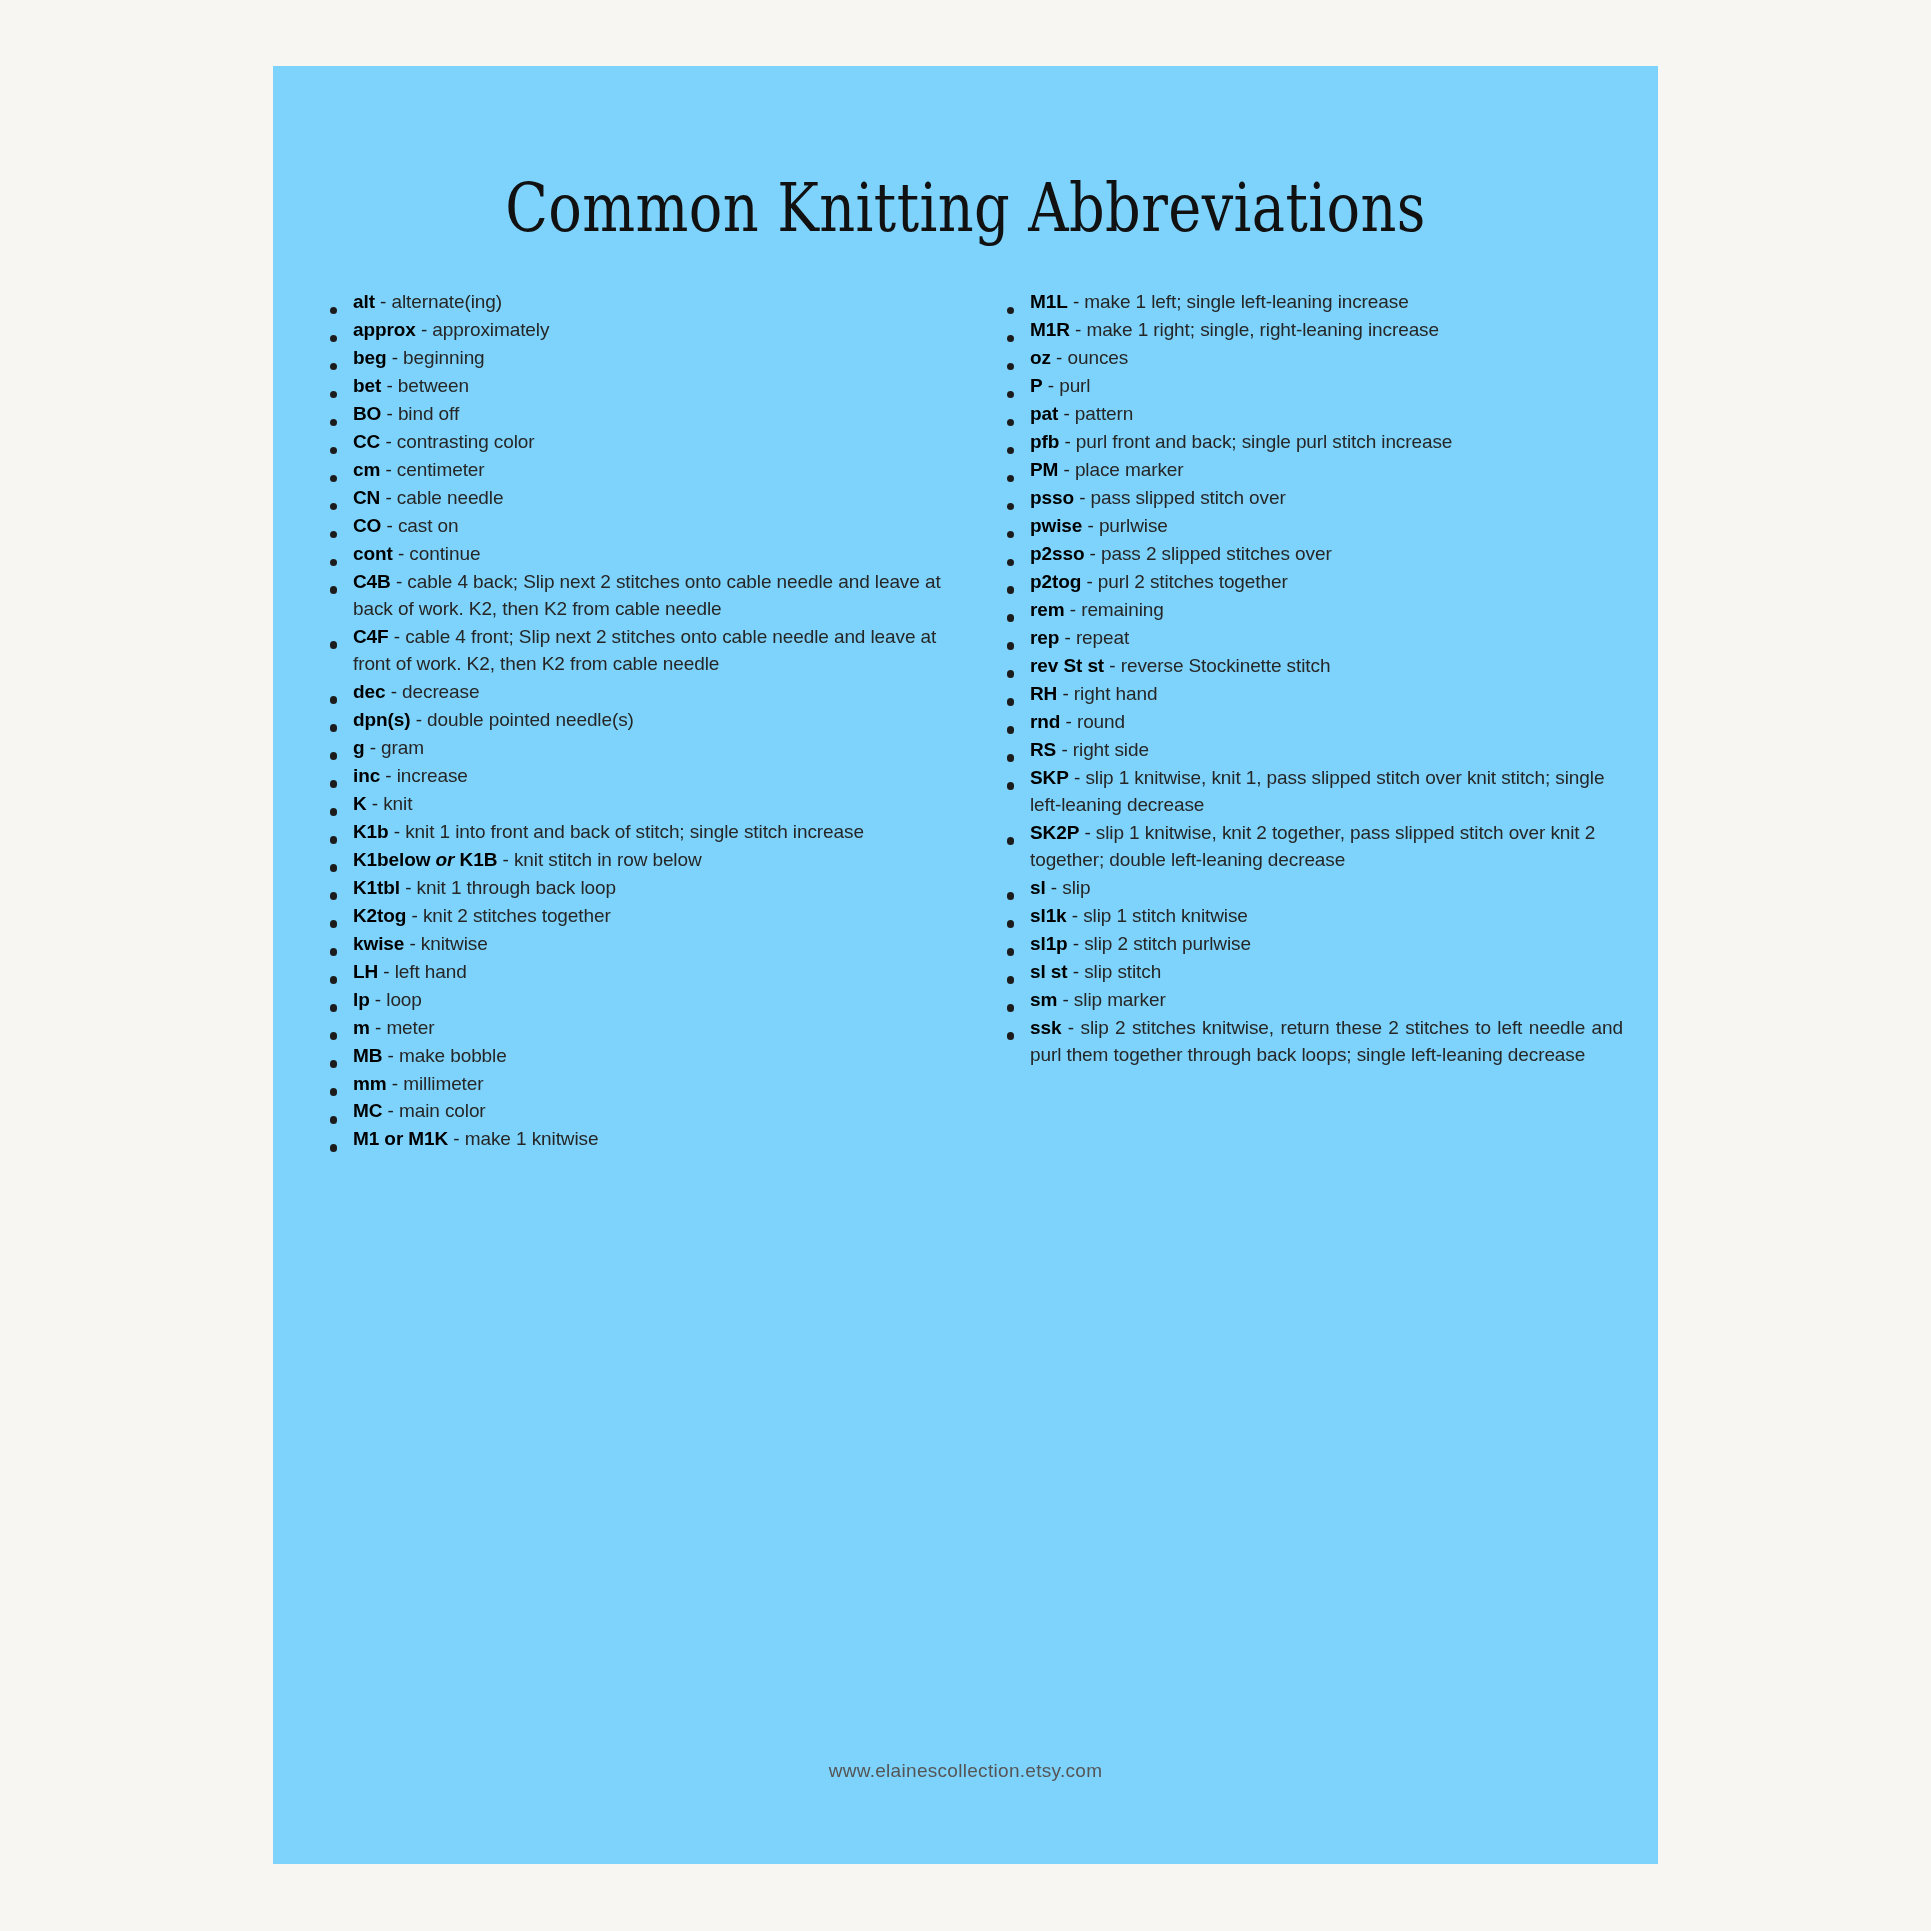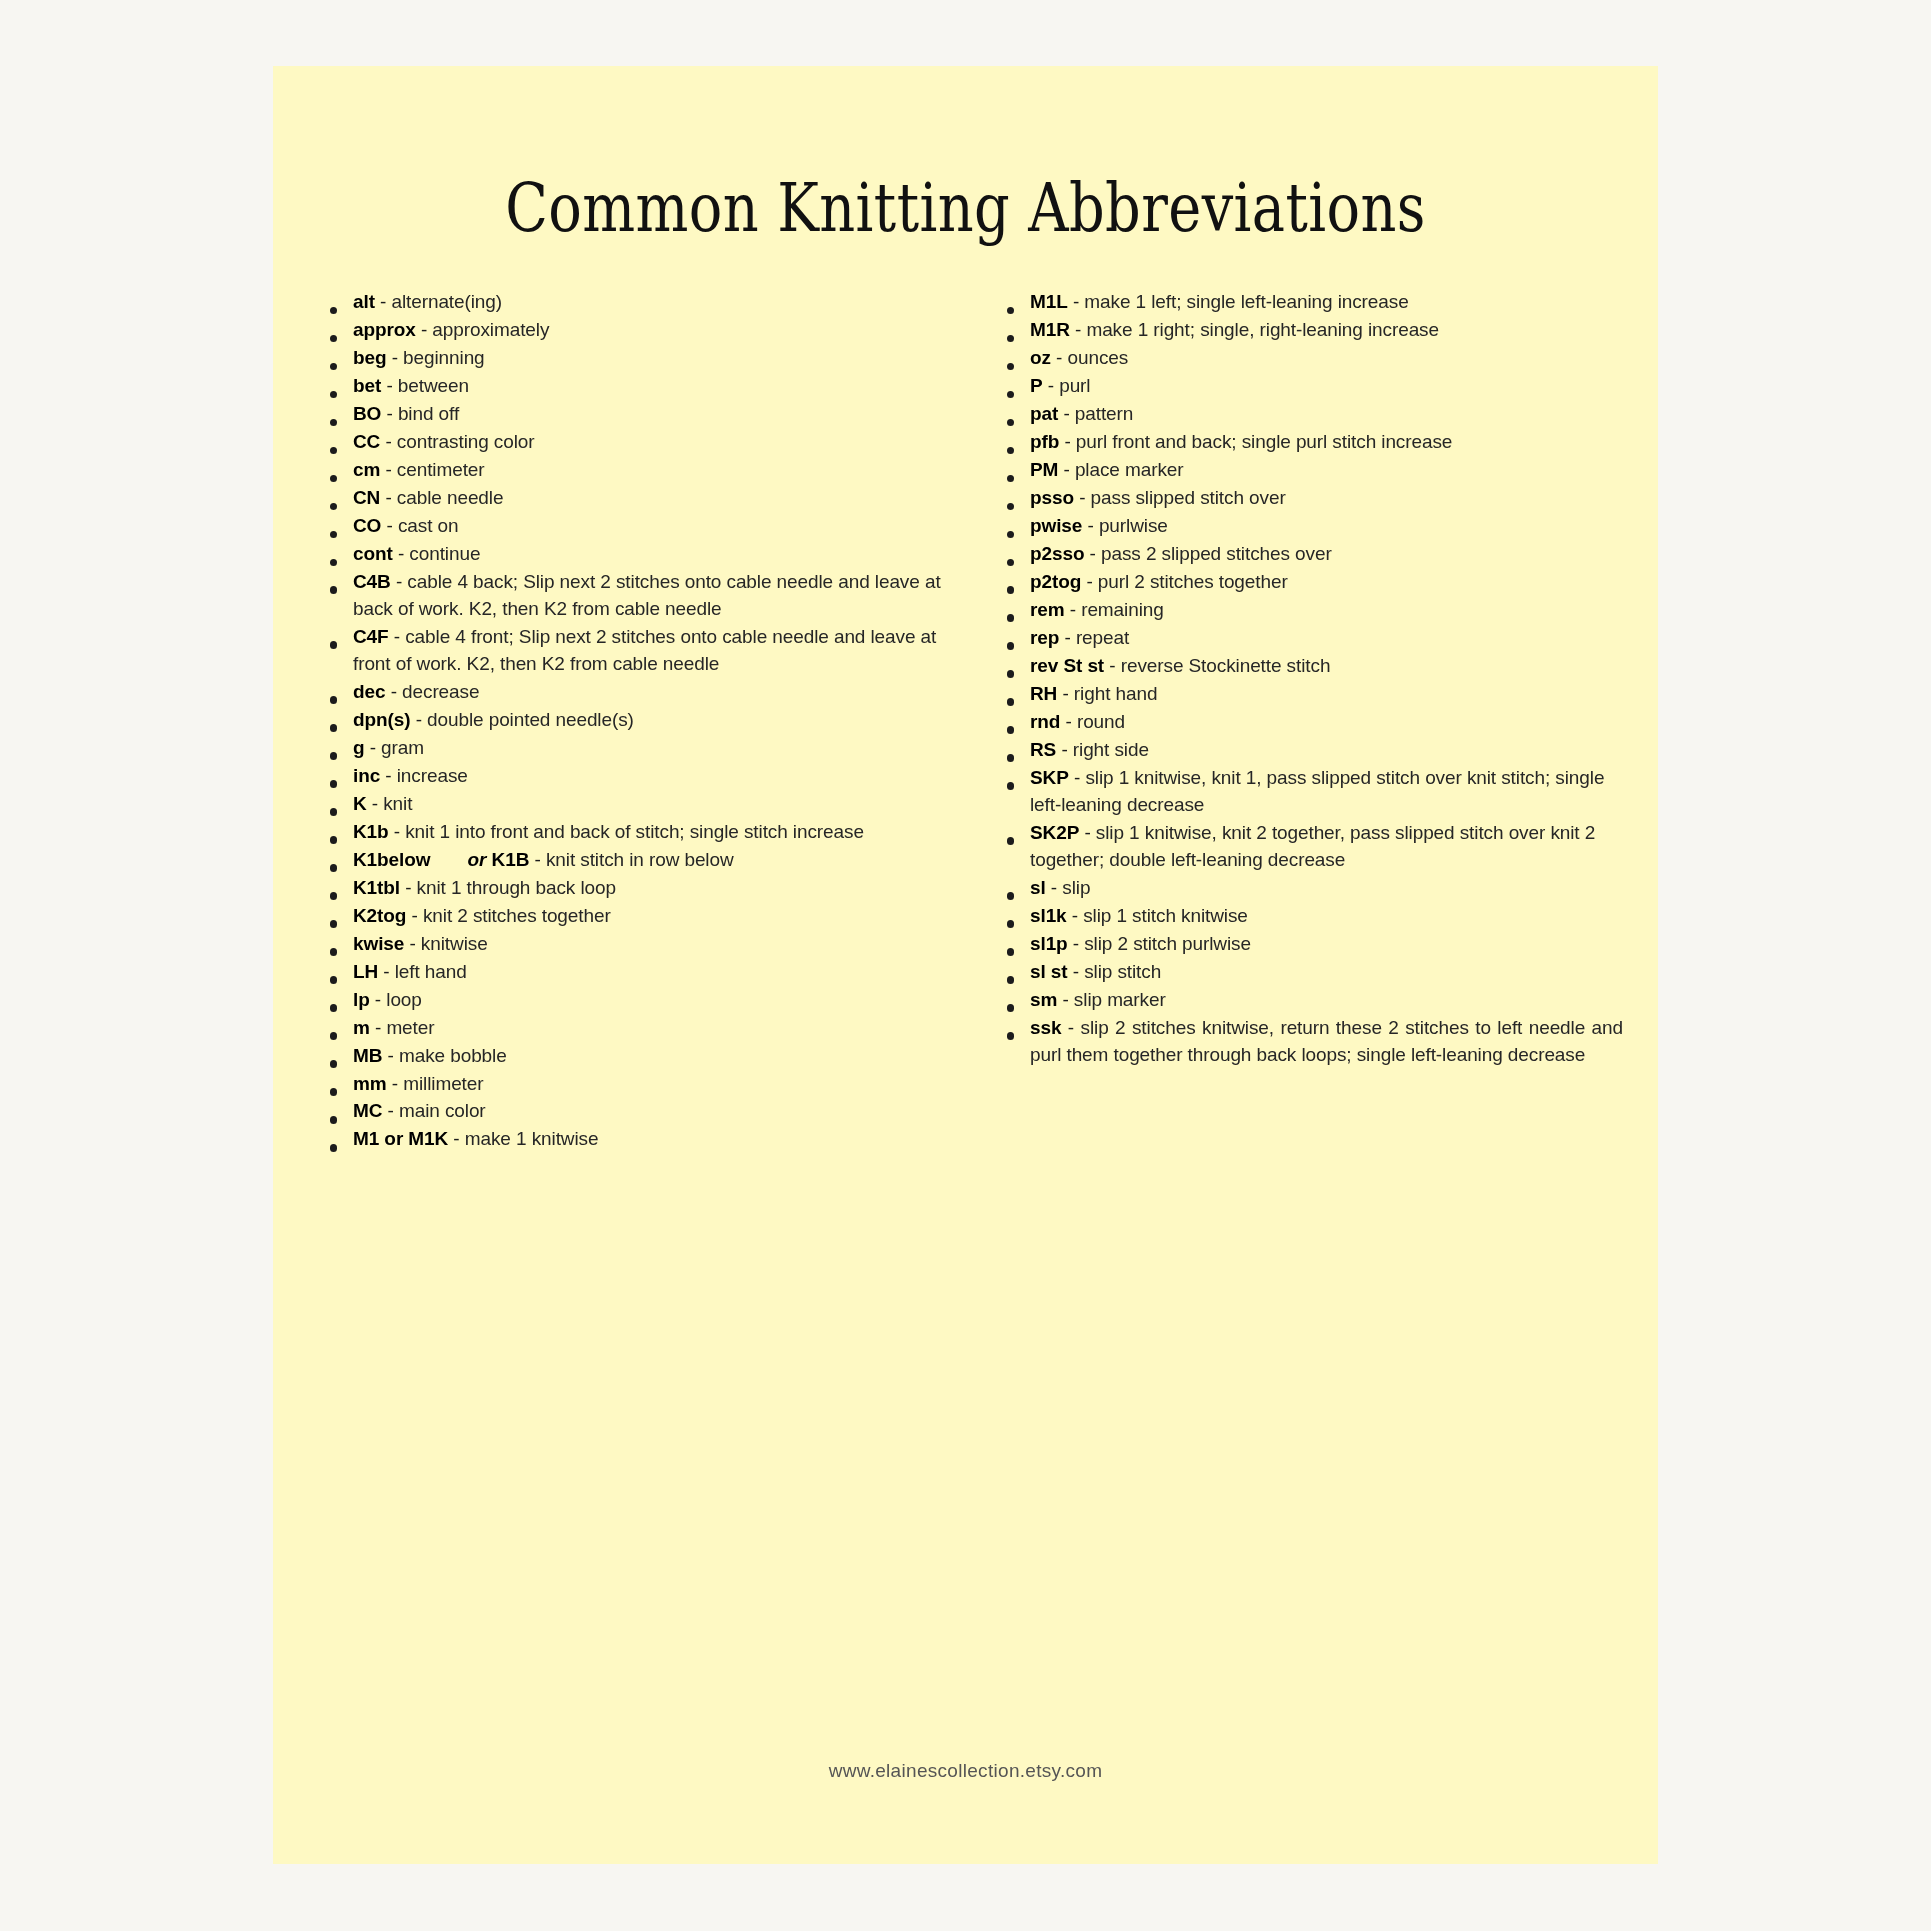--- a/index.html
+++ b/index.html
@@ -13,21 +13,21 @@
     font-family: "Liberation Sans", sans-serif;
     overflow: hidden;
   }
 
   #sheet {
     position: absolute;
     left: 273px;
     top: 66px;
     width: 1385px;
     height: 1798px;
-    background: #fef9c3;
+    background: #7dd3fc;
     box-sizing: border-box;
     padding: 0;
   }
 
   #page-title {
     text-align: center;
     font-family: "DejaVu Serif", "Liberation Serif", serif;
     font-weight: 400;
     font-size: 68px;
     line-height: 1.05;
@@ -86,21 +86,20 @@
     text-align: justify;
   }
 
   .term {
     font-weight: bold;
     color: #000000;
   }
   .term em {
     font-style: italic;
     font-weight: bold;
-    margin-left: 32px;
   }
   .sep {
     color: #1c1c1c;
   }
   .def {
     color: #262626;
   }
 
   #footer {
     position: absolute;

